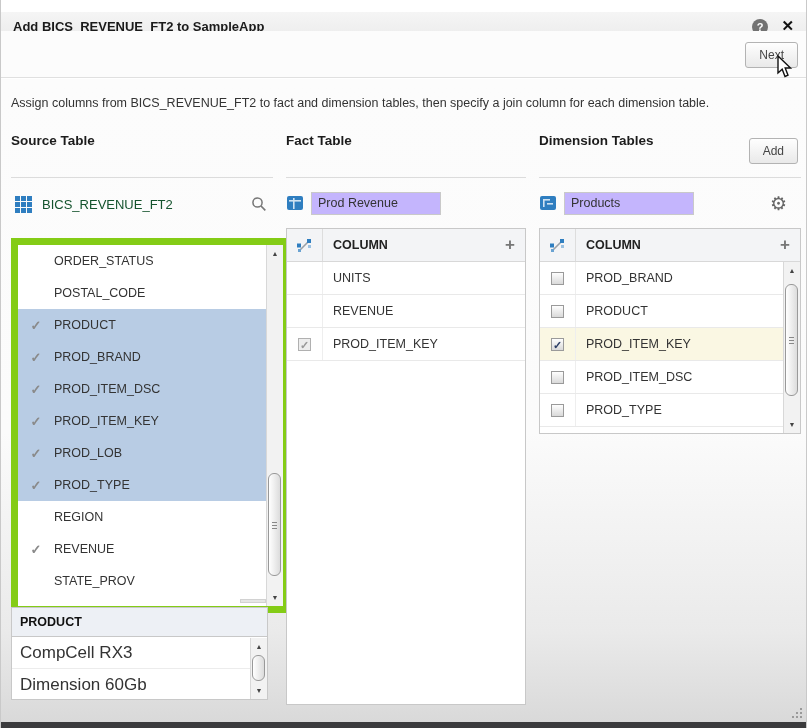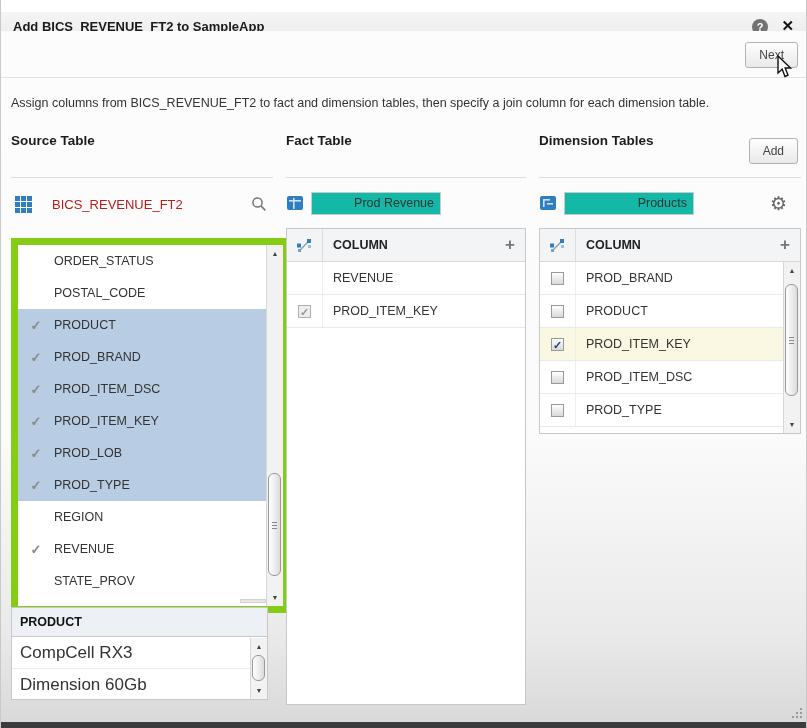--- a/index.html
+++ b/index.html
@@ -34,21 +34,21 @@
     font-size:12.5px; color:#333; }
   .col-heading { position:absolute; top:133px; font-size:13.5px; font-weight:bold; color:#1c1c1c; }
   .h-src { left:10px; } .h-fact { left:285px; } .h-dim { left:538px; }
   .add-btn { position:absolute; right:8px; top:138px; }
   .rule { position:absolute; top:177px; height:1px; background:#dcdcdc; }
   .r1 { left:10px; width:262px; } .r2 { left:285px; width:240px; } .r3 { left:538px; width:262px; }
   
   .src-head { position:absolute; left:10px; top:190px; width:262px; height:28px;
     display:flex; align-items:center; }
   .grid-ic { width:17px; height:17px; margin-left:4px; }
-  .src-name { margin-left:20px; font-size:13px; color:#b91c1c; }
+  .src-name { margin-left:10px; font-size:13px; color:#14532d; }
   .search-ic { margin-left:auto; margin-right:6px; cursor:pointer; }
   
   .src-list { position:absolute; left:10px; top:238px; width:279px; height:375px;
     border:7px solid #84cc16; background:#fff; overflow:hidden; }
   .src-row { height:32px; display:flex; align-items:center; font-size:12.5px;
     color:#333; padding-right:18px; cursor:pointer; }
   .src-row.selected { background:#b8cce4; }
   .check { width:36px; text-align:center; color:#8a8a8a; font-weight:bold;
     font-size:13px; visibility:hidden; }
   .check.on { visibility:visible; }
@@ -71,21 +71,21 @@
   .pv-head { height:29px; background:#edf0f5; border-bottom:1px solid #c8c8c8;
     font-weight:bold; font-size:12.5px; padding-left:8px; line-height:29px; color:#111; }
   .pv-row { height:32px; line-height:32px; padding-left:8px; font-size:17px;
     border-bottom:1px solid #ececec; }
   .pv-thumb { top:17px; height:26px; }
   
   .tbl-head { position:absolute; top:190px; height:26px; display:flex; align-items:center; }
   .f-head { left:285px; width:240px; } .d-head { left:538px; width:262px; }
   .tbl-ic { width:18px; height:18px; }
   .tbl-input { margin-left:7px; width:130px; height:23px; border:1px solid #c9c9c9;
-    font-size:12.5px; padding:0 6px; color:#333; font-family:inherit; background:#14b8a6;text-align:right; }
+    font-size:12.5px; padding:0 6px; color:#333; font-family:inherit; background:#c4b5fd; }
   .gear-ic { margin-left:auto; margin-right:14px; font-size:19px; color:#666;
     line-height:19px; cursor:pointer; }
   
   .grid { position:absolute; background:#fff; border:1px solid #c8c8c8; overflow:hidden; }
   .fact-grid { left:285px; top:228px; width:240px; height:477px; }
   .dim-grid  { left:538px; top:228px; width:262px; height:206px; }
   .g-head { height:33px; display:flex; align-items:center;
     background:#f3f4f6; border-bottom:1px solid #d8d8d8; }
   .g-keycell { width:36px; height:100%; border-right:1px solid #dddddd;
     display:flex; align-items:center; justify-content:center; }
@@ -275,20 +275,26 @@
           <rect x="1" y="11" width="3" height="3" fill="#6aa3d2"></rect>
           <rect x="10" y="1" width="4" height="4" fill="#2f7ec0"></rect>
           <rect x="11" y="7" width="3" height="3" fill="#9cc1e0"></rect>
         </svg>
       </div>
       <span class="g-title">COLUMN</span>
       <span class="g-plus">+</span>
     </div>
     <div>
 
+        <div class="g-row">
+          <div class="g-cbcell">
+            
+          </div>
+          <span class="g-lbl">UNITS</span>
+        </div>
 
         <div class="g-row">
           <div class="g-cbcell">
             
           </div>
           <span class="g-lbl">REVENUE</span>
         </div>
 
         <div class="g-row">
           <div class="g-cbcell">

